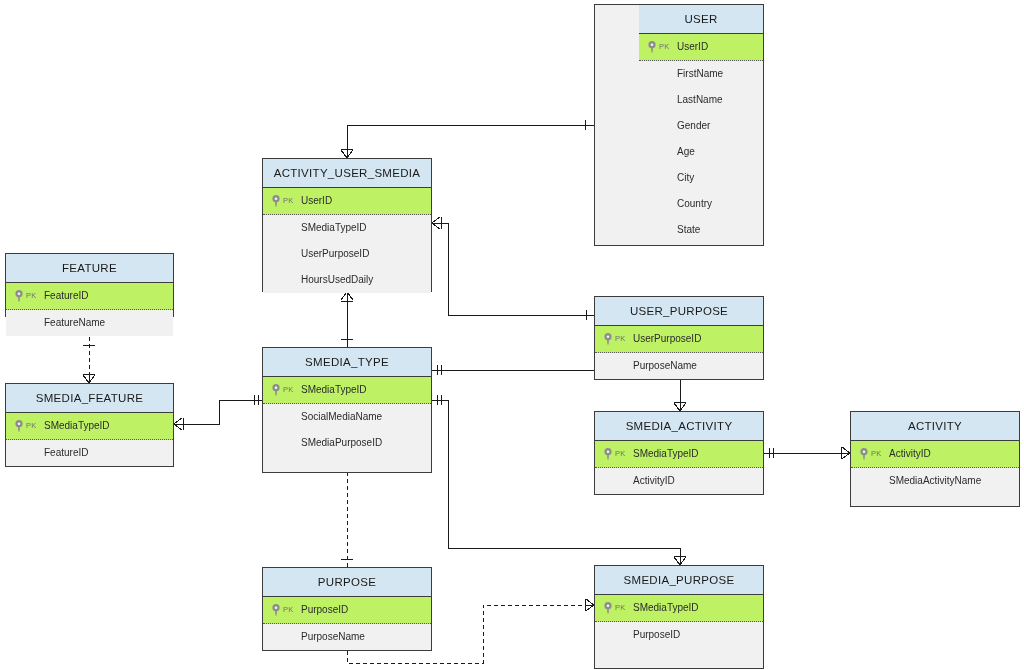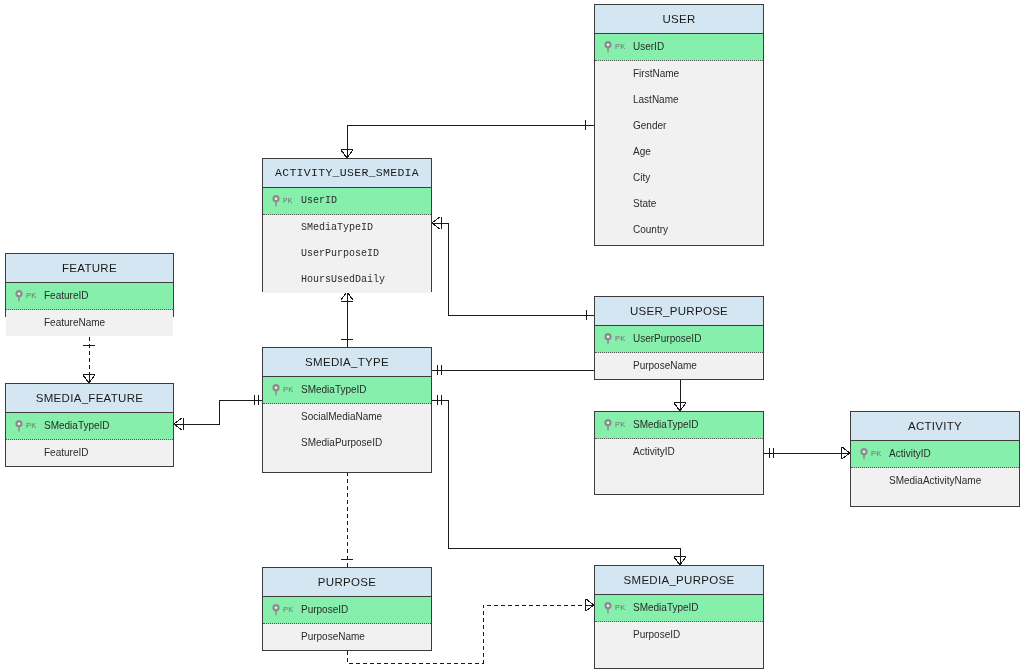--- a/index.html
+++ b/index.html
@@ -45,21 +45,21 @@
     color: #1a1a1a;
     letter-spacing: 0.3px;
   }
   .entity-body {
     box-sizing: border-box;
     background: #f1f1f1;
   }
   .pk-block {
     box-sizing: border-box;
     border-bottom: 1px dotted #5a5a5a;
-    background: #86efac;
+    background: #bef264;
   }
   .attr-row {
     box-sizing: border-box;
     height: 26px;
     line-height: 26px;
     font-size: 10px;
     color: #2b2b2b;
     position: relative;
     padding-left: 38px;
     white-space: nowrap;
@@ -188,45 +188,45 @@
       </g>
       <g>
         <path d="M 341 643 L 353 643"></path>
         <path d="M 585 599 L 585 611"></path>
         <path d="M 594 605 L 586 599 M 594 605 L 586 611 M 594 605 L 586 605"></path>
       </g>
 
     </g>
   </svg>
 
-  <div class="entity" style="left:594px; top:4px; width:170px; height:242px;">
+  <div class="entity" style="left:594px; top:4px; width:170px; height:242px;padding-left:44px;">
     <div class="entity-header">USER</div>
     <div class="entity-body">
       <div class="pk-block">
         <div class="attr-row pk">
           <svg class="key-icon" viewBox="0 0 26 13">
             <circle cx="5" cy="4.2" r="3.6" fill="#8d8d8d"></circle>
             <circle cx="5" cy="4.2" r="1.3" fill="#f4f4f4"></circle>
             <path d="M4 6.5 L6 6.5 L5.6 12 L4.4 12 Z" fill="#8d8d8d"></path>
           </svg>
           <span class="pk-label">PK</span>
           <span class="attr-name">UserID</span>
         </div>
       </div>
       <div class="attr-row"><span class="attr-name">FirstName</span></div>
       <div class="attr-row"><span class="attr-name">LastName</span></div>
       <div class="attr-row"><span class="attr-name">Gender</span></div>
       <div class="attr-row"><span class="attr-name">Age</span></div>
       <div class="attr-row"><span class="attr-name">City</span></div>
+      <div class="attr-row"><span class="attr-name">Country</span></div>
       <div class="attr-row"><span class="attr-name">State</span></div>
-      <div class="attr-row"><span class="attr-name">Country</span></div>
-    </div>
-  </div>
-
-  <div class="entity" style="left:262px; top:158px; width:170px; height:134px;font-family:Liberation Mono, monospace;">
+    </div>
+  </div>
+
+  <div class="entity" style="left:262px; top:158px; width:170px; height:134px;">
     <div class="entity-header">ACTIVITY_USER_SMEDIA</div>
     <div class="entity-body">
       <div class="pk-block">
         <div class="attr-row pk">
           <svg class="key-icon" viewBox="0 0 26 13">
             <circle cx="5" cy="4.2" r="3.6" fill="#8d8d8d"></circle>
             <circle cx="5" cy="4.2" r="1.3" fill="#f4f4f4"></circle>
             <path d="M4 6.5 L6 6.5 L5.6 12 L4.4 12 Z" fill="#8d8d8d"></path>
           </svg>
           <span class="pk-label">PK</span>
@@ -306,20 +306,21 @@
           <span class="pk-label">PK</span>
           <span class="attr-name">SMediaTypeID</span>
         </div>
       </div>
       <div class="attr-row"><span class="attr-name">SocialMediaName</span></div>
       <div class="attr-row"><span class="attr-name">SMediaPurposeID</span></div>
     </div>
   </div>
 
   <div class="entity" style="left:594px; top:411px; width:170px; height:84px;">
+    <div class="entity-header">SMEDIA_ACTIVITY</div>
     <div class="entity-body">
       <div class="pk-block">
         <div class="attr-row pk">
           <svg class="key-icon" viewBox="0 0 26 13">
             <circle cx="5" cy="4.2" r="3.6" fill="#8d8d8d"></circle>
             <circle cx="5" cy="4.2" r="1.3" fill="#f4f4f4"></circle>
             <path d="M4 6.5 L6 6.5 L5.6 12 L4.4 12 Z" fill="#8d8d8d"></path>
           </svg>
           <span class="pk-label">PK</span>
           <span class="attr-name">SMediaTypeID</span>

